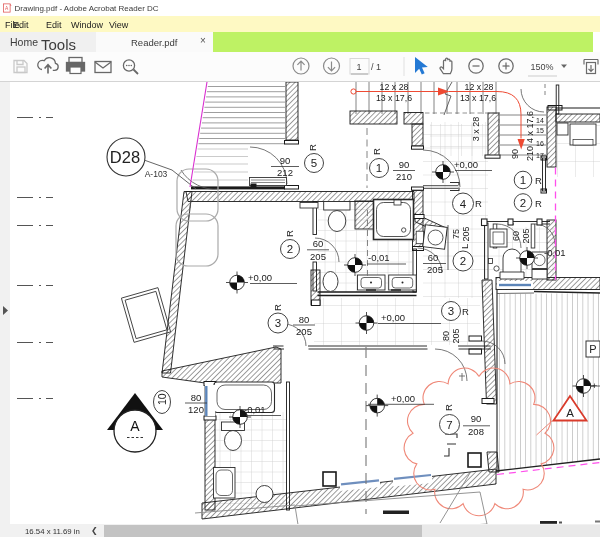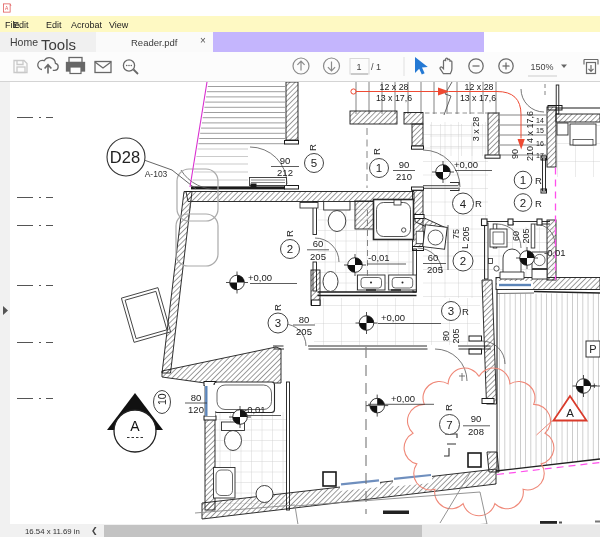--- a/index.html
+++ b/index.html
@@ -1,44 +1,45 @@
 <!DOCTYPE html>
 <html><head><meta charset="utf-8"><style>
 html,body{margin:0;padding:0;width:600px;height:537px;overflow:hidden;background:#fff;
 font-family:"Liberation Sans",sans-serif;-webkit-font-smoothing:antialiased;}
 .abs{position:absolute;}
 #titlebar{left:0;top:0;width:600px;height:16px;background:#fff;}
 #title{left:14.5px;top:4px;font-size:8px;color:#3a3a3a;}
 #menubar{left:0;top:16px;width:600px;height:16px;background:#fef9c3;font-size:9px;color:#222;}
 #menubar span{position:absolute;top:4px;}
-#tabbar{left:0;top:32px;width:484px;height:20px;background:#c4b5fd;}
+#tabbar{left:0;top:32px;width:593px;height:20px;background:#bef264;}
 #tabL{left:0;top:0;width:96px;height:20px;background:#f0f0f0;}
 #tabA{left:96px;top:0;width:117px;height:20px;background:#fafafa;}
 #tabbar span{position:absolute;color:#3c3c3c;}
 #toolbar{left:0;top:52px;width:600px;height:29px;background:#fcfcfc;border-bottom:1px solid #d4d4d4;}
 #lstrip{left:0;top:82px;width:10px;height:442px;background:#f1f1f1;border-right:1px solid #e2e2e2;}
 #statusbar{left:0;top:524px;width:600px;height:13px;background:#f1f1f1;}
 #sbtext{left:25px;top:2.5px;font-size:7.8px;color:#333;}
 #sbarrow{left:91px;top:2px;font-size:8px;color:#444;}
 #sbthumb{left:104px;top:1px;width:318px;height:12px;background:#c3c3c3;}
 #sbtrack{left:422px;top:1px;width:178px;height:12px;background:#e9e9e9;}
 </style></head>
 <body>
 <div class="abs" id="titlebar">
  <svg class="abs" style="left:3px;top:3px" width="9" height="10" viewBox="0 0 12 12">
       <rect x="0.5" y="0.5" width="9" height="11" fill="#fff" stroke="#e05252"></rect>
       <path d="M9.5 0.5 L11.5 2.5 L9.5 2.5 Z" fill="#e05252"></path>
       <text x="4.7" y="9" font-size="6.5" fill="#e05252" text-anchor="middle" font-family="Liberation Sans">A</text>
     </svg>
+ <span class="abs" id="title">Drawing.pdf - Adobe Acrobat Reader DC</span>
 </div>
 <div class="abs" id="menubar">
  <span style="left:5px">File</span>
     <span style="left:13px">Edit</span>
     <span style="left:46px">Edit</span>
-    <span style="left:71px">Acrobat</span>
+    <span style="left:71px">Window</span>
     <span style="left:109px">View</span>
 </div>
 <div class="abs" id="tabbar">
  <div class="abs" id="tabL"></div>
     <div class="abs" id="tabA"></div>
  <span style="left:10px;top:4px;font-size:10.5px">Home</span>
  <span style="left:41px;top:4px;font-size:15px">Tools</span>
  <span style="left:131px;top:4.5px;font-size:9.5px">Reader.pdf</span>
  <span style="left:200px;top:3px;font-size:10px;color:#555">×</span>
 </div>

